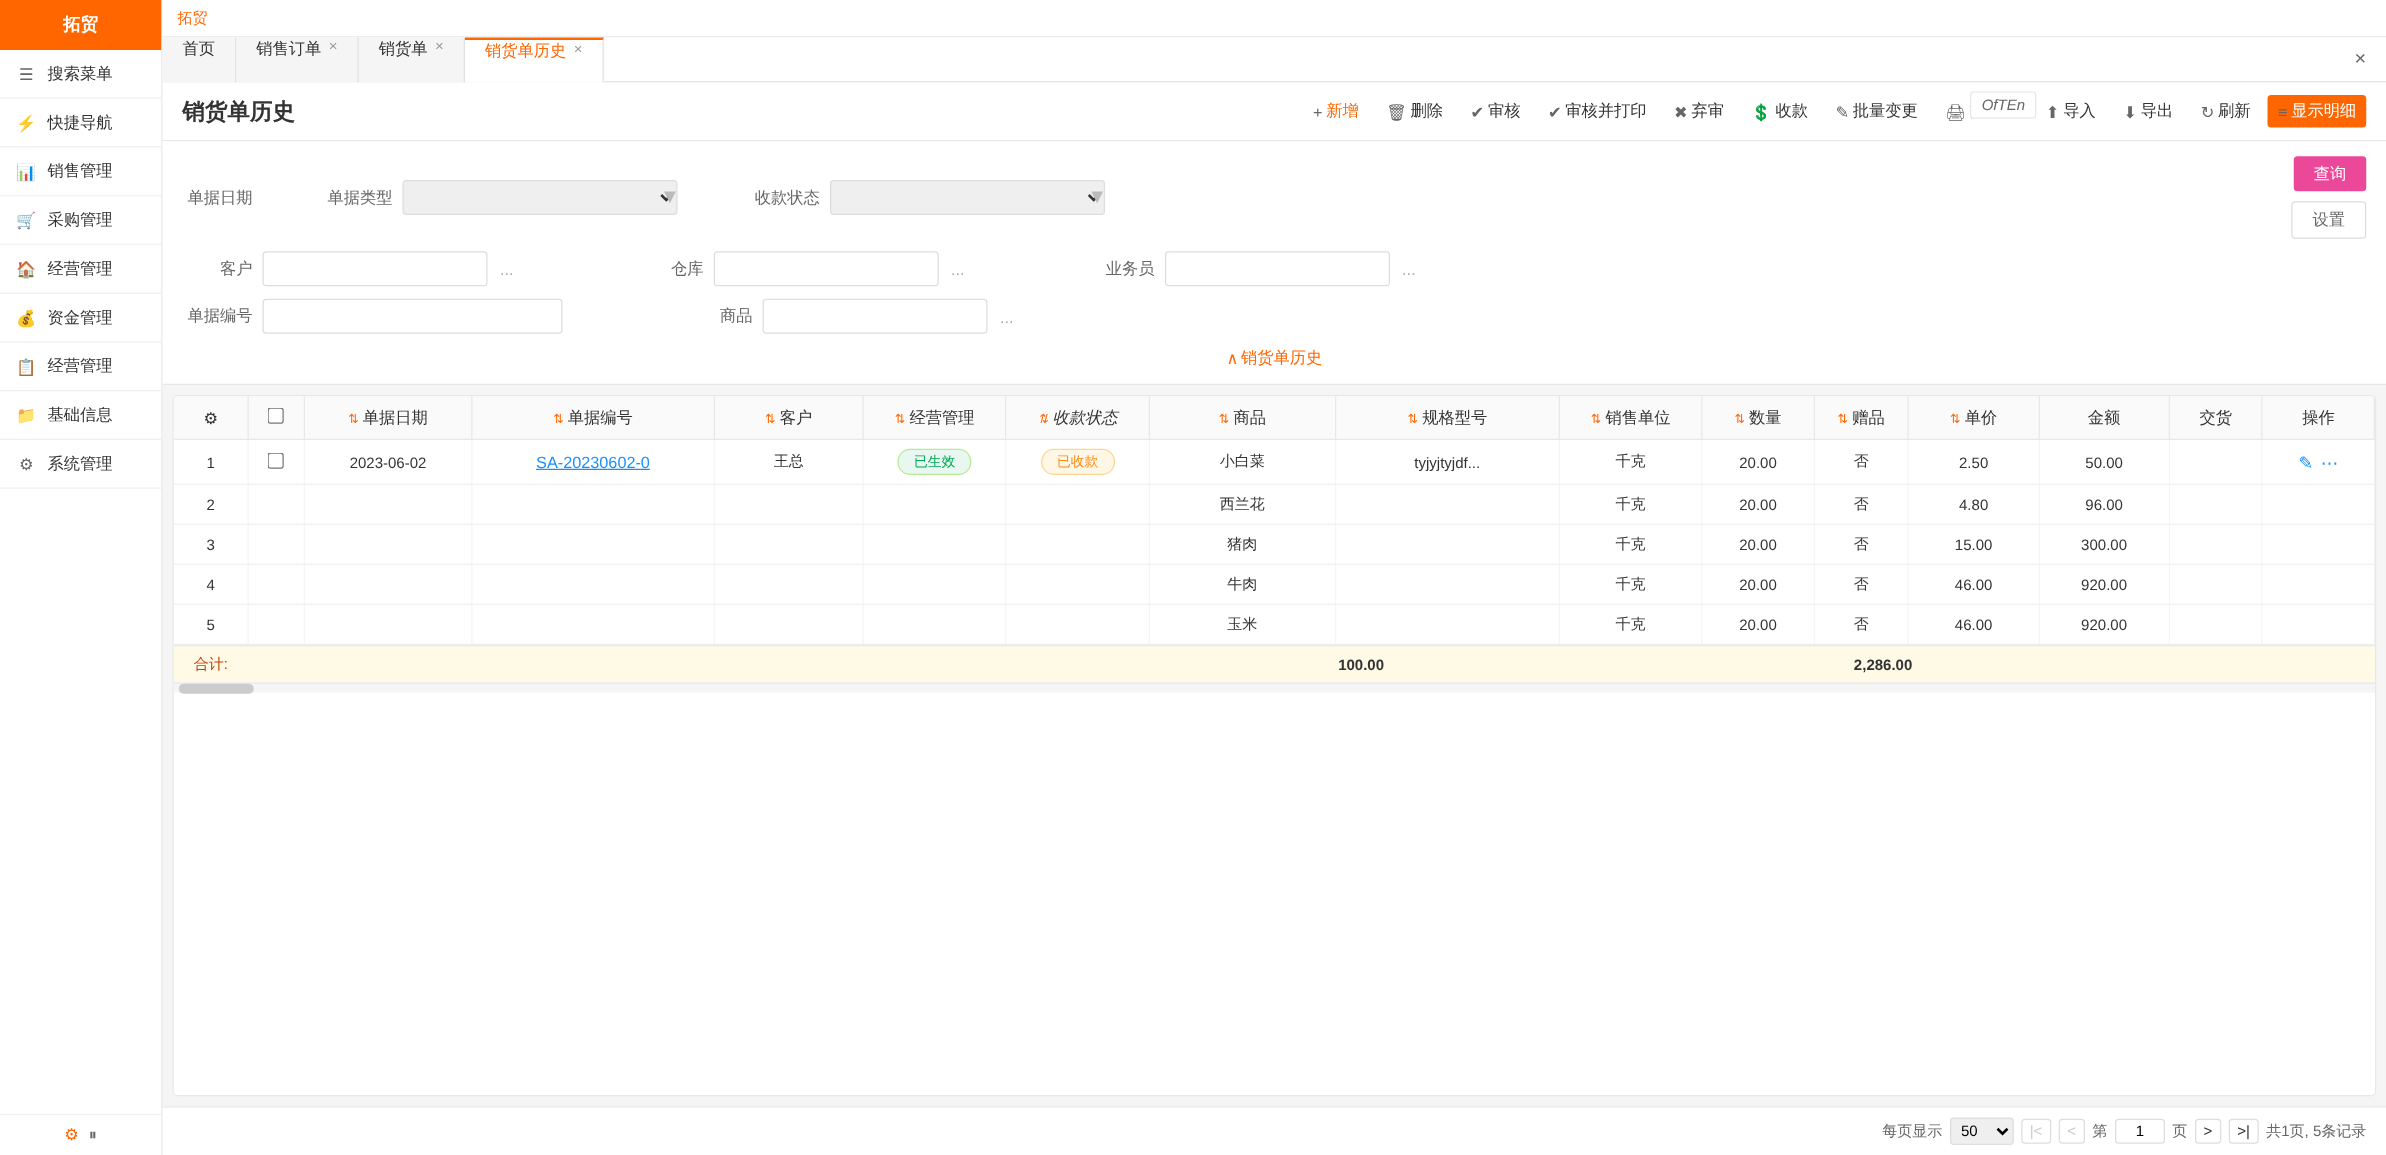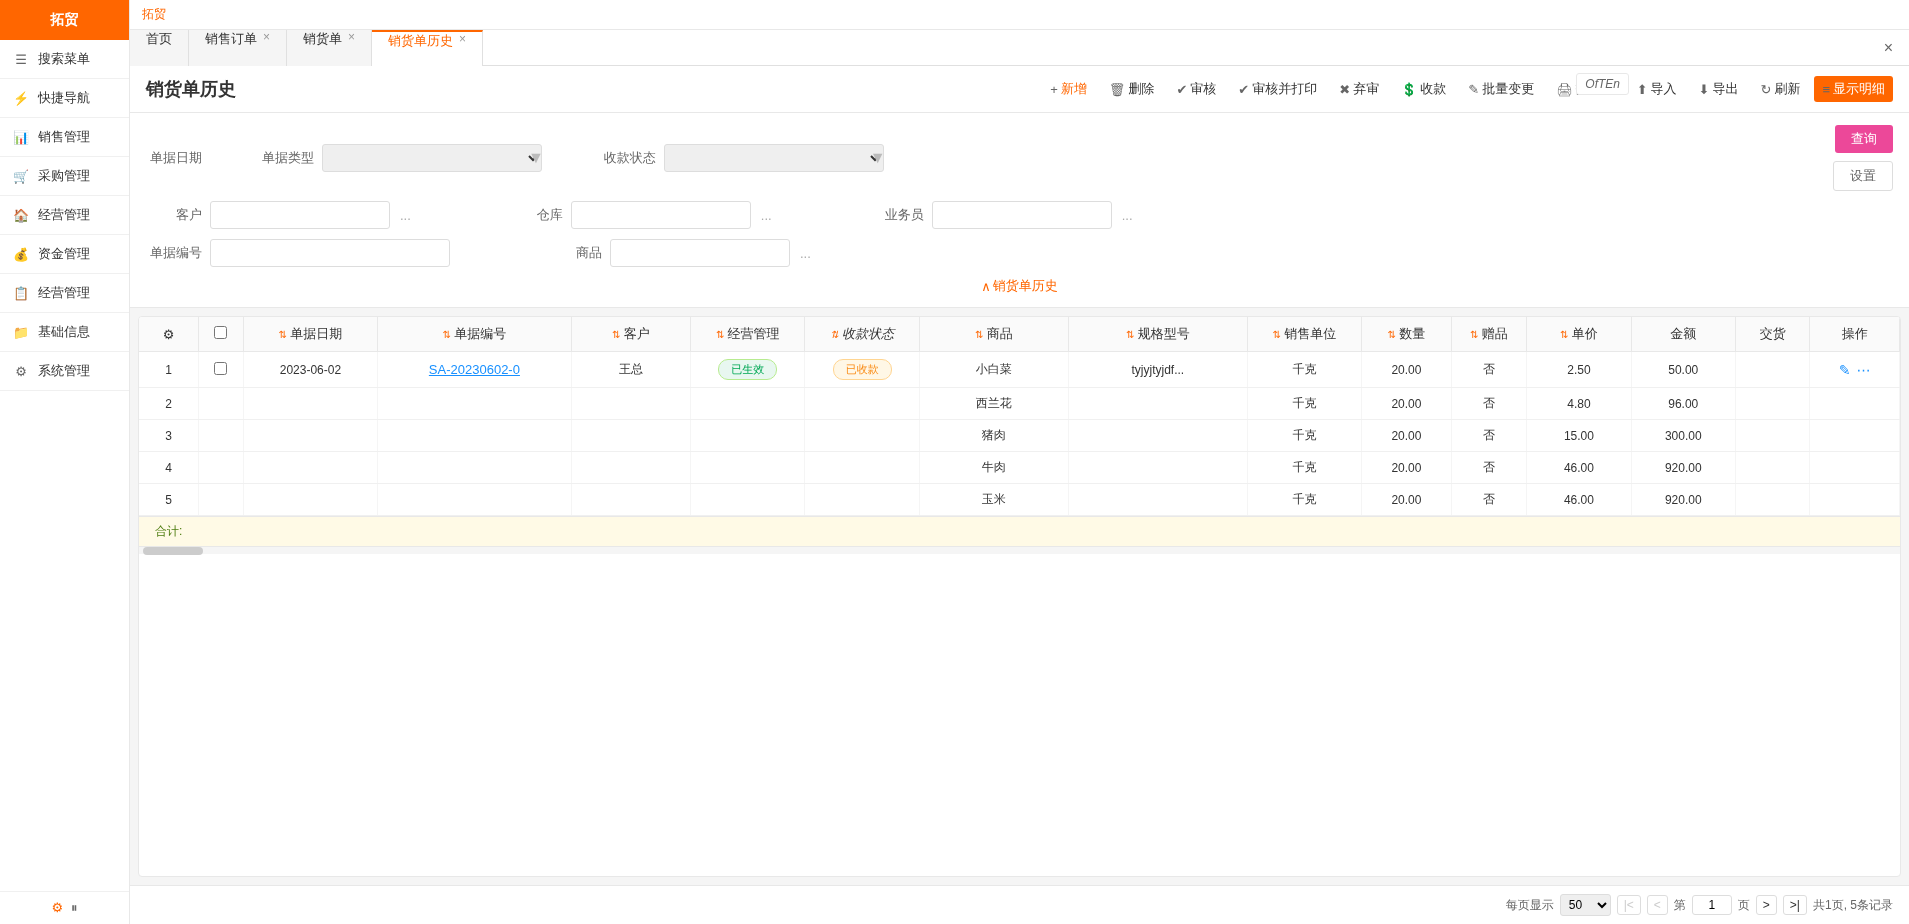--- a/index.html
+++ b/index.html
@@ -57,21 +57,21 @@
     td { border-bottom: 1px solid #f0f0f0; border-right: 1px solid #f5f5f5; padding: 7px 6px; color: #333; text-align: center; font-size: 12px; }
     .status-badge { border-radius: 10px; padding: 2px 12px; font-size: 11px; display: inline-block; }
     .status-valid { background: #e8f7f0; color: #00a854; border: 1px solid #b7eb8f; }
     .status-paid { background: #fff7e6; color: #fa8c16; border: 1px solid #ffd591; }
     .link-text { color: #1890ff; cursor: pointer; text-decoration: underline; }
     .action-btns { display: flex; align-items: center; justify-content: center; gap: 6px; }
     .action-btn { color: #1890ff; cursor: pointer; font-size: 14px; }
 
     
     .table-footer { background: #fffae6; border-top: 1px solid #e8e8e8; padding: 6px 16px; display: flex; align-items: center; }
-    .footer-label { color: #4d7c0f; font-size: 12px; min-width: 50px; }
+    .footer-label { color: #c2410c; font-size: 12px; min-width: 50px; }
     .footer-cells { display: flex; flex: 1; }
     .footer-cell { flex: 1; text-align: center; font-size: 12px; color: #333; }
     .footer-cell.qty { font-weight: bold; }
     .footer-cell.amount { font-weight: bold; }
 
     
     .pagination { display: flex; align-items: center; justify-content: flex-end; padding: 8px 16px; gap: 6px; background: #fff; border-top: 1px solid #e8e8e8; }
     .pagination-label { color: #666; font-size: 12px; }
     .page-size-select { border: 1px solid #ddd; border-radius: 3px; padding: 2px 4px; font-size: 12px; }
     .page-btn { border: 1px solid #ddd; border-radius: 3px; padding: 2px 6px; background: #fff; cursor: pointer; color: #333; font-size: 12px; }
@@ -457,20 +457,27 @@
       <td>46.00</td>
       <td>920.00</td>
       <td></td>
       <td></td>
     </tr>
         </tbody>
     </table>
 
     <div class="table-footer">
       <span class="footer-label">合计:</span>
+      <div class="footer-cells">
+        <div style="flex:5"></div>
+        <div class="footer-cell qty" style="max-width:80px;text-align:center">100.00</div>
+        <div style="flex:2"></div>
+        <div class="footer-cell amount" style="max-width:80px;text-align:center">2,286.00</div>
+        <div style="flex:2"></div>
+      </div>
     </div>
 
     <div style="height:8px;background:#f5f5f5;border-top:1px solid #e8e8e8">
       <div style="width:60px;height:8px;background:#ccc;border-radius:4px;margin-left:4px"></div>
     </div>
   </div>
 
   <div class="pagination">
     <span class="pagination-label">每页显示</span>
     <select class="page-size-select">

